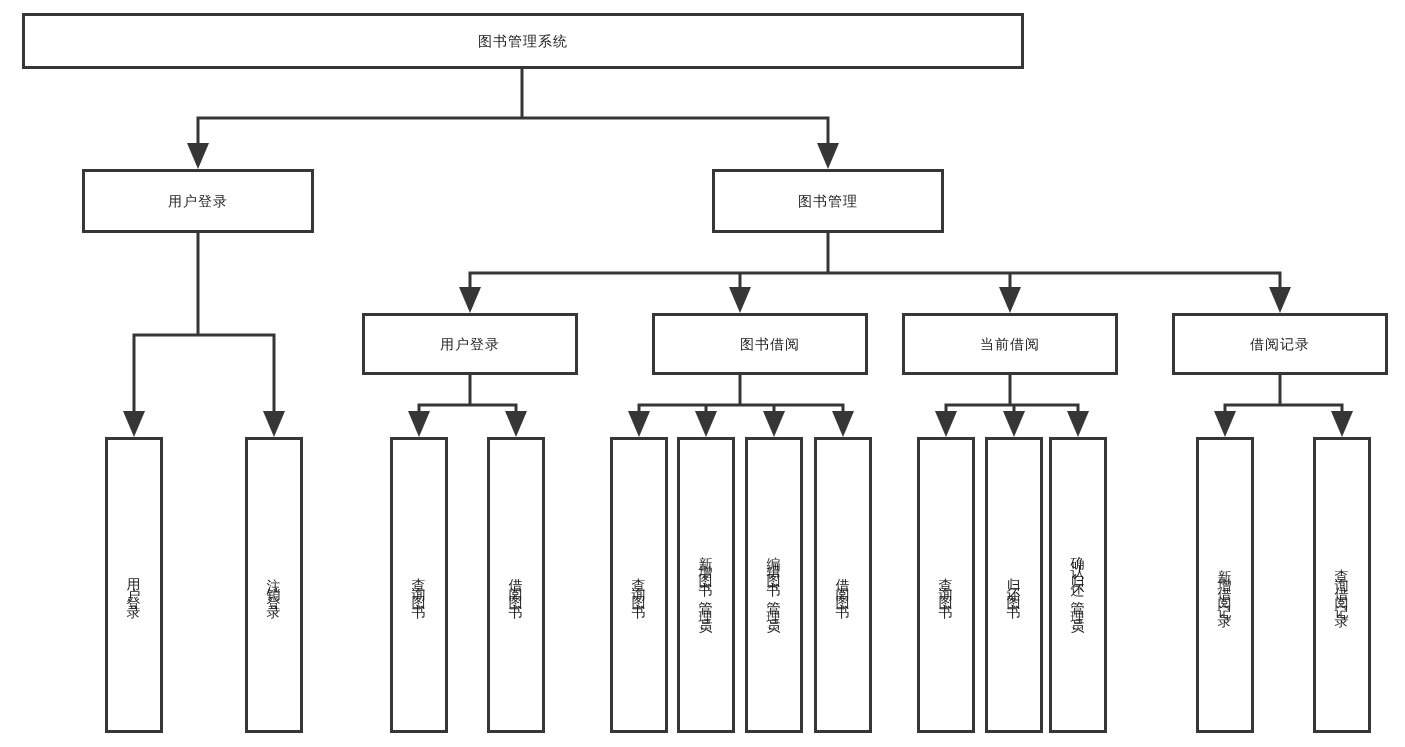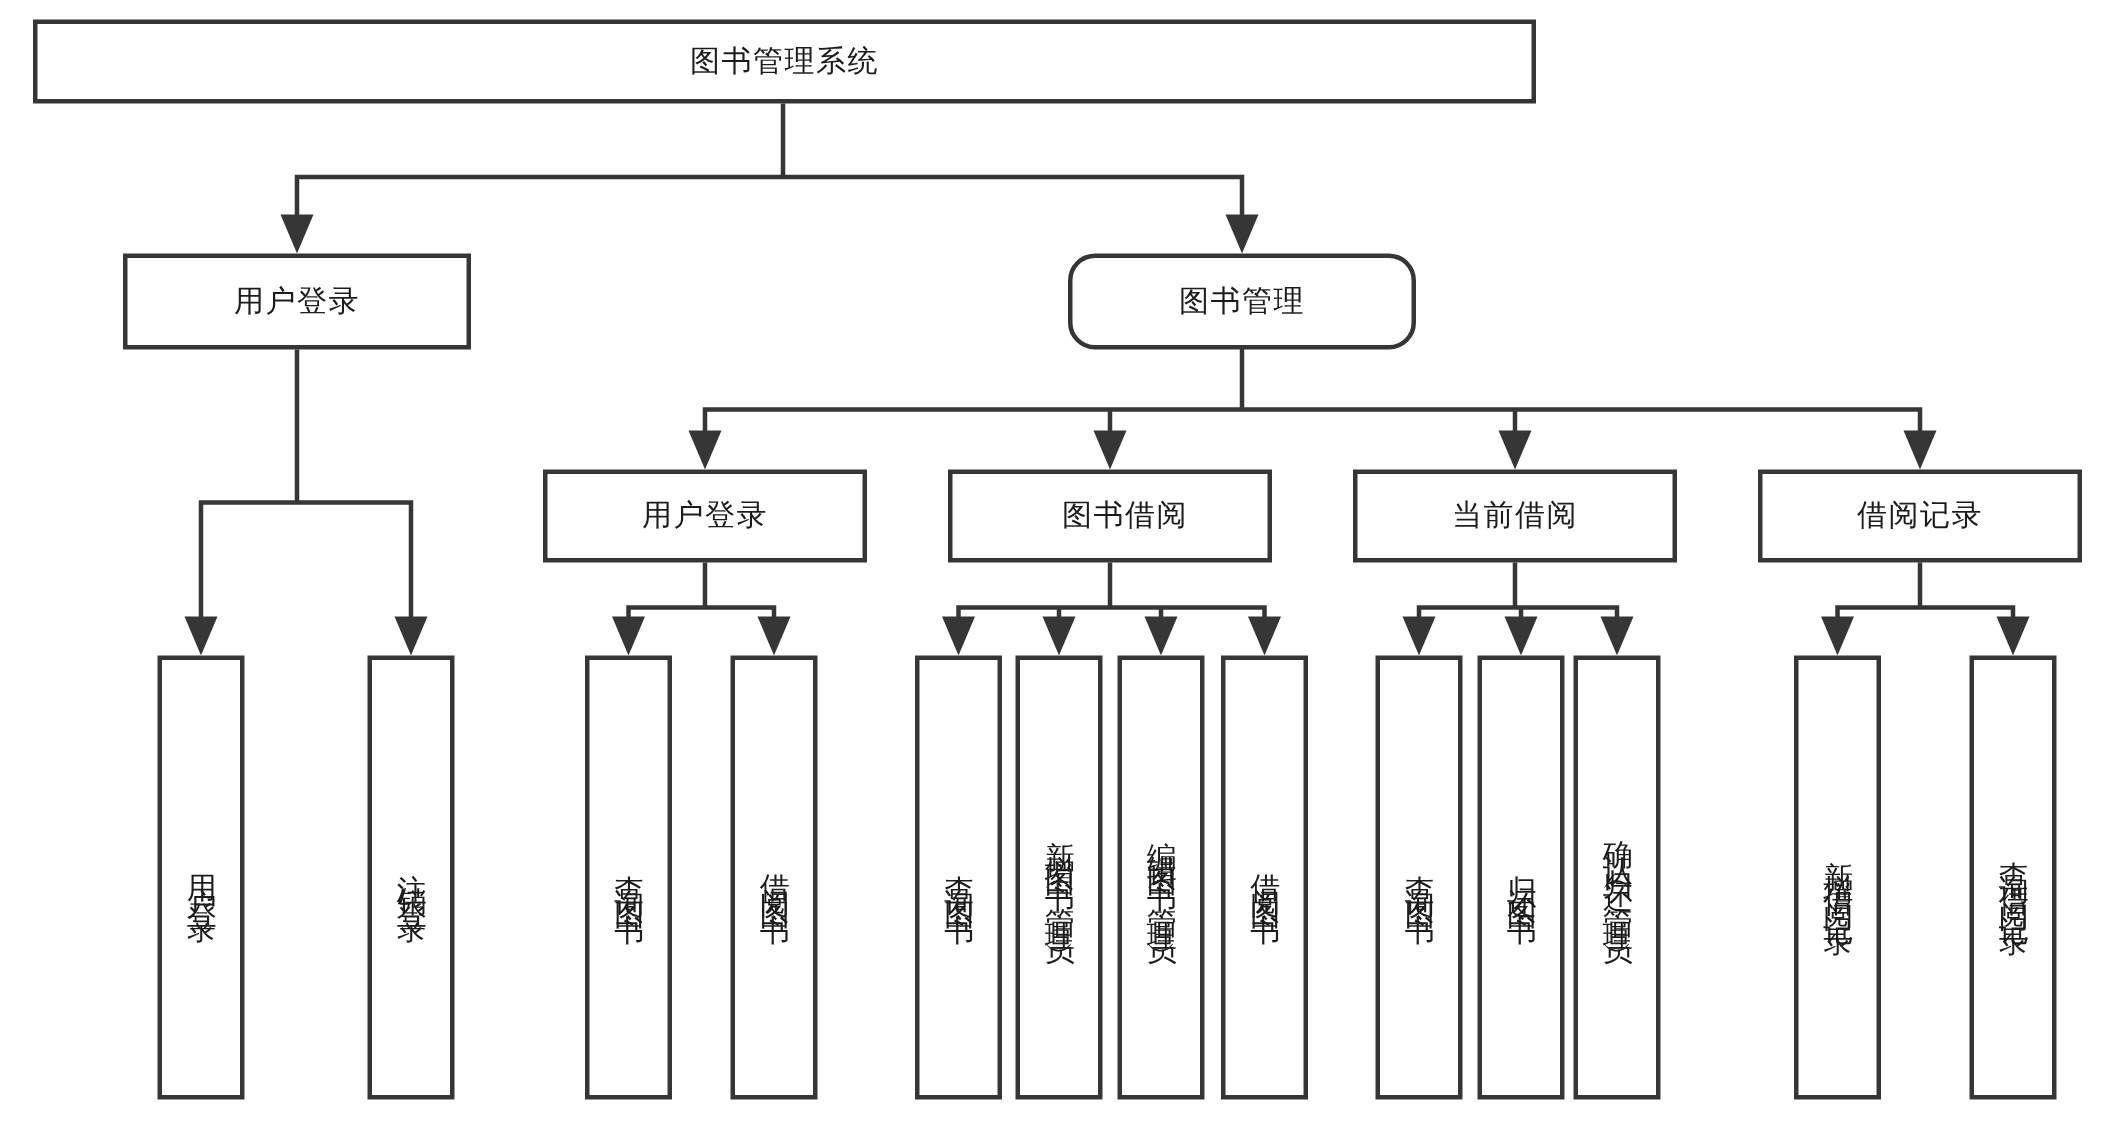--- a/index.html
+++ b/index.html
@@ -33,43 +33,43 @@
   }
   .node {
     position: absolute;
     box-sizing: border-box;
     background: #ffffff;
     border: 3px solid var(--line, #363636);
     display: flex;
     align-items: center;
     justify-content: center;
     color: var(--text, #1c1c1c);
-    font-size: 20px;
+    font-size: 14px;
     line-height: 1;
   }
   .node .hlabel {
     letter-spacing: 1px;
     white-space: nowrap;
   }
   .leaf {
     top: 437px;
     width: 58px;
     height: 296px;
   }
   .leaf .vlabel {
     writing-mode: vertical-rl;
     text-orientation: mixed;
     letter-spacing: 9px;
     line-height: 1;
   }
   .n-root    { left: 22px;   top: 13px;  width: 1002px; height: 56px; }
   .n-user    { left: 82px;   top: 169px; width: 232px;  height: 64px; }
-  .n-mgmt    { left: 712px;  top: 169px; width: 232px;  height: 64px; border-radius: 18px; }
+  .n-mgmt    { left: 712px;  top: 169px; width: 232px;  height: 64px; }
   .n-rec     { left: 362px;  top: 313px; width: 216px;  height: 62px; }
-  .n-borrow  { left: 632px;  top: 313px; width: 216px;  height: 62px; padding-left: 20px; }
+  .n-borrow  { left: 652px;  top: 313px; width: 216px;  height: 62px; padding-left: 20px; }
   .n-current { left: 902px;  top: 313px; width: 216px;  height: 62px; }
   .n-records { left: 1172px; top: 313px; width: 216px;  height: 62px; }
   .l-1  { left: 105px;  }
   .l-2  { left: 245px;  }
   .l-3  { left: 390px;  }
   .l-4  { left: 487px;  }
   .l-5  { left: 610px;  }
   .l-6  { left: 677px;  }
   .l-7  { left: 745px;  }
   .l-8  { left: 814px;  }

